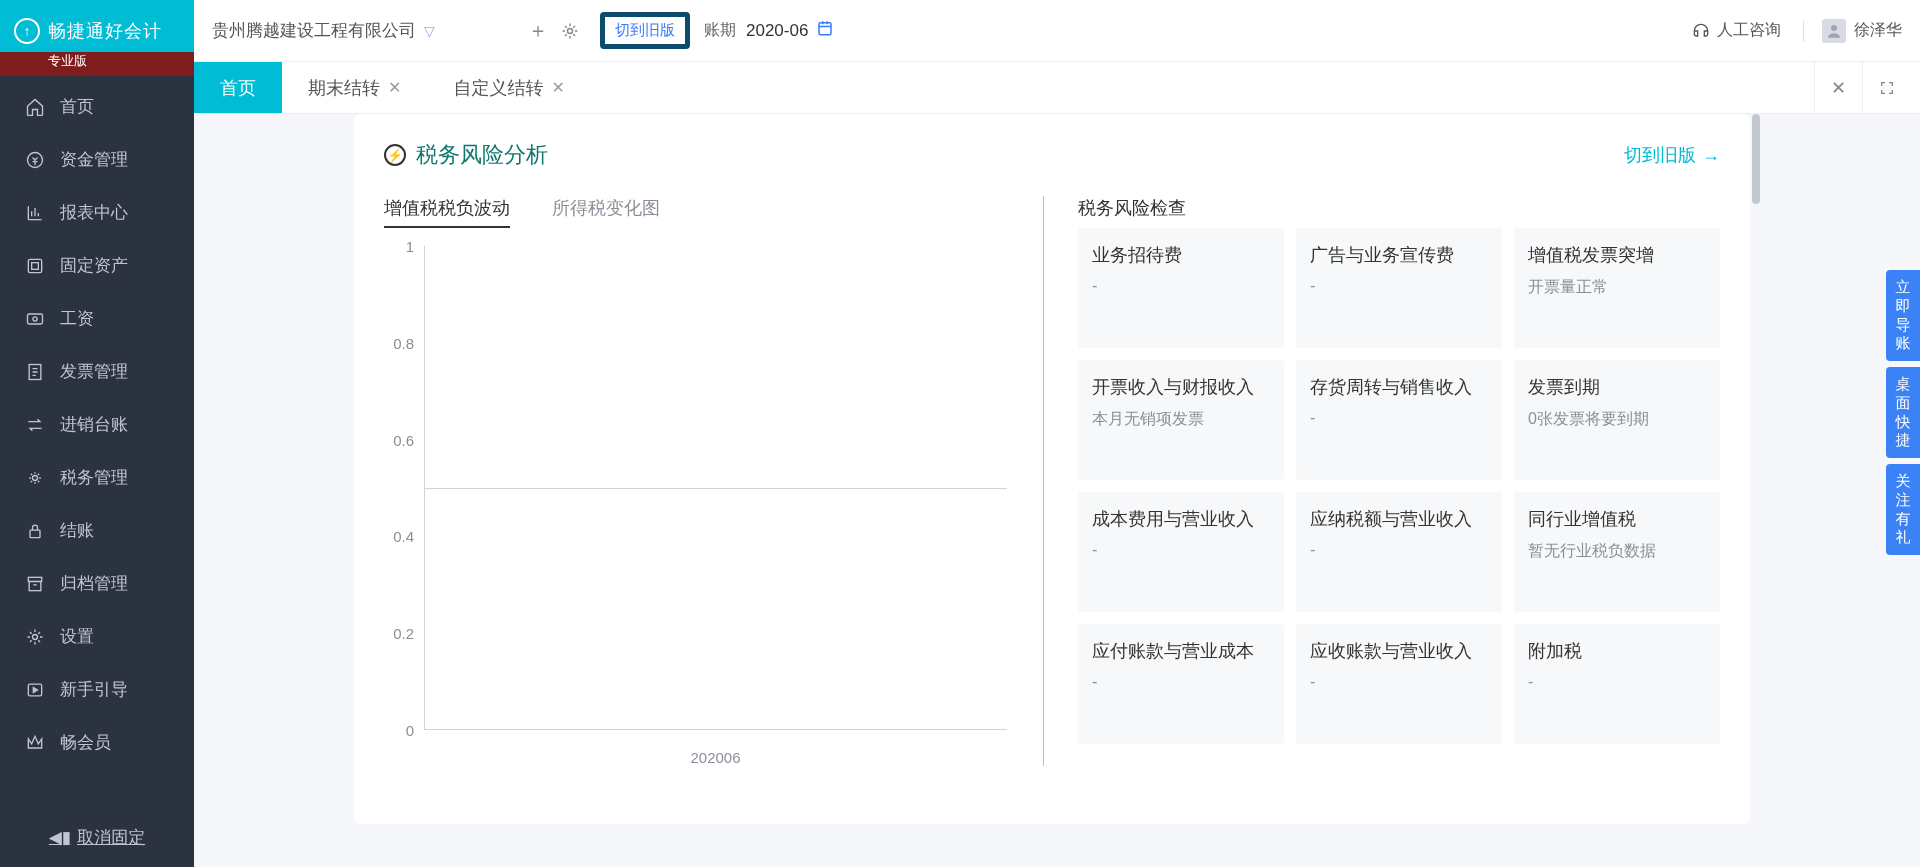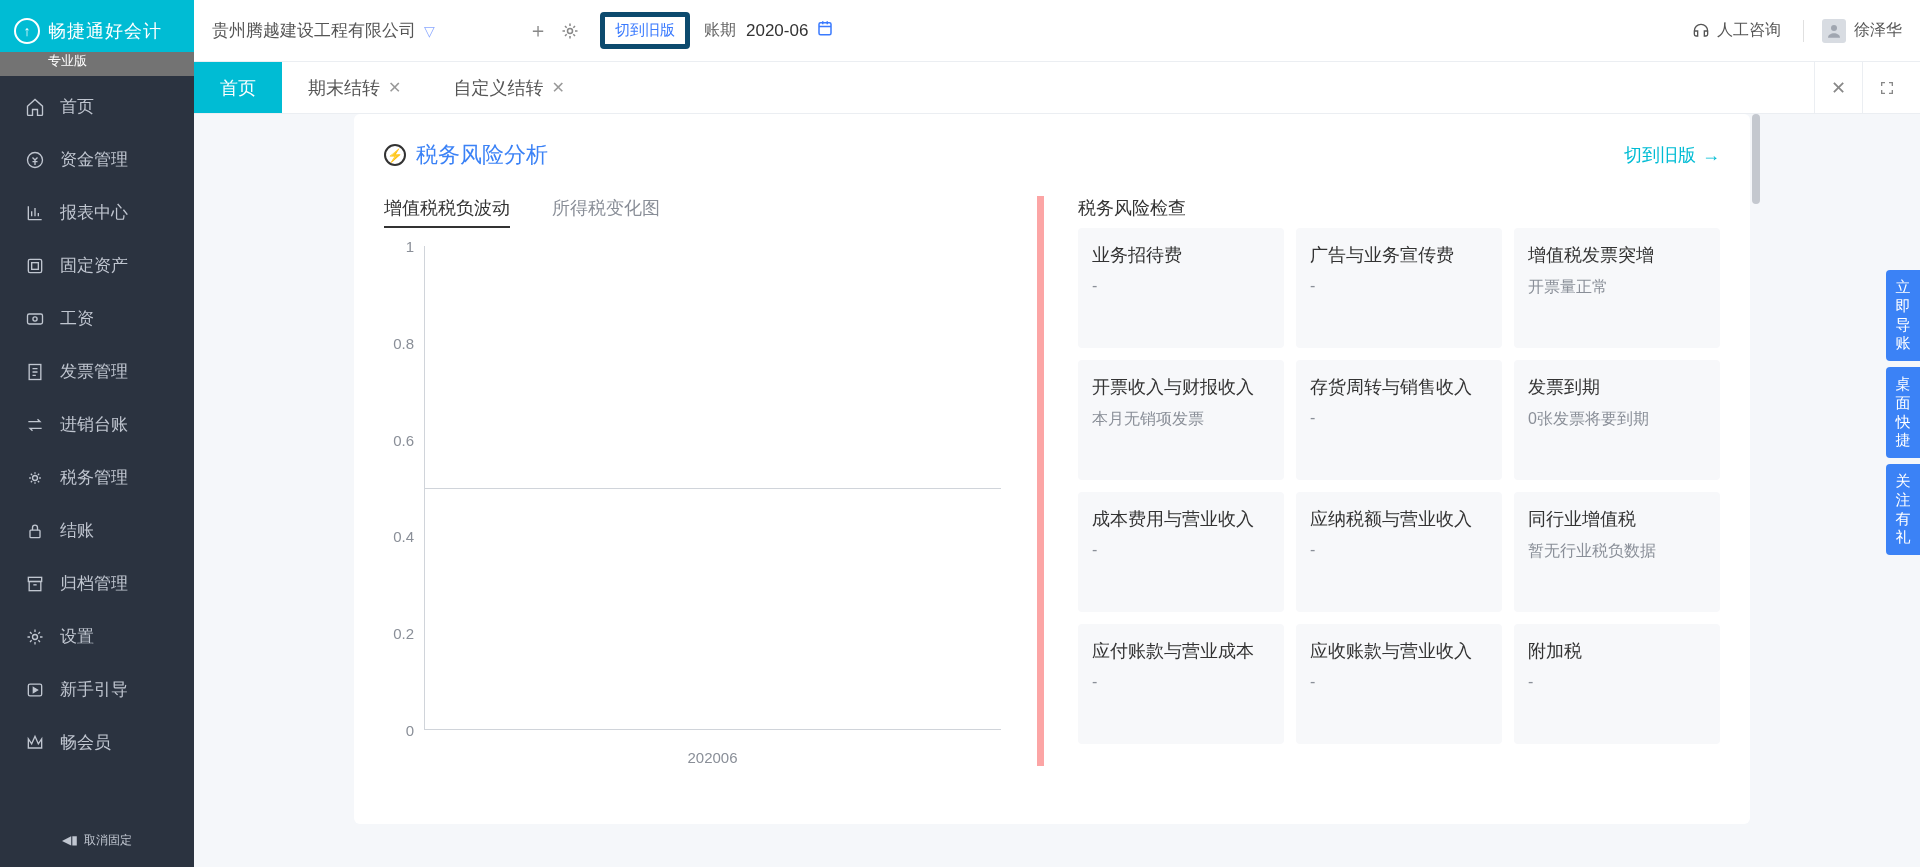--- a/index.html
+++ b/index.html
@@ -7,21 +7,21 @@
 
 
 .sidebar { width: 194px; height: 867px; background: #2b3340; color: #b8c0cc; display: flex; flex-direction: column; }
 .logo { height: 62px; background: #00bcd4; color: #fff; display: flex; align-items: center; padding: 0 14px; }
 .logo-icon { width: 26px; height: 26px; border: 2px solid #fff; border-radius: 50%; display: flex; align-items: center; justify-content: center; font-size: 14px; margin-right: 8px; font-weight: bold; }
 .logo-main { font-size: 18px; font-weight: 500; letter-spacing: 1px; }
 .menu { flex: 1; padding-top: 4px; }
 .menu-item { display: flex; align-items: center; padding: 0 24px; height: 53px; cursor: pointer; font-size: 17px; color: #c0c6d0; }
 .menu-icon { width: 22px; margin-right: 14px; display: flex; align-items: center; justify-content: center; }
 .menu-icon svg { width: 20px; height: 20px; stroke: currentColor; fill: none; stroke-width: 1.6; }
-.sidebar-footer { padding: 14px 0 18px; text-align: center; font-size: 12px; color: #c0c6d0; cursor: pointer; }
+.sidebar-footer { padding: 14px 0 18px; text-align: center; font-size: 17px; color: #c0c6d0; cursor: pointer; text-decoration: underline; }
 .sidebar-footer .pin { margin-right: 6px; }
 
 
 .main { flex: 1; display: flex; flex-direction: column; height: 867px; position: relative; }
 
 
 .topbar { height: 62px; background: #fff; border-bottom: 1px solid #ebeef2; display: flex; align-items: center; padding: 0 18px; }
 .company { display: flex; align-items: center; width: 310px; }
 .company-name { font-size: 17px; color: #555; }
 .chev { color: #8aa8ff; font-size: 14px; margin-left: 8px; }
@@ -45,28 +45,28 @@
 .tab .close { margin-left: 8px; font-size: 16px; color: #999; }
 .tabbar-right { margin-left: auto; display: flex; align-items: center; padding-right: 10px; }
 .tabbar-right .tb-ic { border-left: 1px solid #ebeef2; width: 48px; height: 52px; font-size: 18px; }
 
 
 .content-wrap { flex: 1; overflow: hidden; position: relative; }
 .scroll { position: absolute; inset: 0; padding: 0 170px 20px 160px; }
 .panel { background: #fff; border-radius: 6px; padding: 26px 30px 24px; min-height: 710px; }
 .panel-head { display: flex; align-items: center; margin-bottom: 26px; }
 .ph-ic { width: 22px; height: 22px; border: 2px solid #333; border-radius: 50%; display: flex; align-items: center; justify-content: center; margin-right: 10px; font-size: 13px; font-weight: bold; }
-.ph-title { font-size: 22px; font-weight: 500; color: #3b82f6; flex: 1; }
+.ph-title { font-size: 22px; font-weight: 500; color: #0f766e; flex: 1; }
 .ph-link { color: #00bcd4; font-size: 18px; cursor: pointer; display: flex; align-items: center; }
 .ph-link .arr { margin-left: 6px; font-size: 18px; }
 
 .panel-body { display: flex; }
 
 
-.chart-side { width: 660px; padding-right: 36px; border-right: 7px solid #fca5a5; }
+.chart-side { width: 660px; padding-right: 36px; border-right: 1px solid #fca5a5; }
 .mini-tabs { display: flex; margin-bottom: 18px; }
 .mini-tab { font-size: 18px; color: #8a8f98; margin-right: 42px; padding-bottom: 6px; cursor: pointer; }
 .mini-tab.active { color: #333; border-bottom: 2px solid #333; }
 .chart { position: relative; height: 520px; padding-left: 36px; }
 .y-axis { position: absolute; left: 0; top: 0; bottom: 36px; width: 36px; }
 .y-tick { position: absolute; right: 6px; font-size: 15px; color: #8a8f98; transform: translateY(-50%); }
 .plot { position: absolute; left: 40px; right: 0; top: 0; bottom: 36px; border-left: 1px solid #d0d4da; border-bottom: 1px solid #d0d4da; }
 .x-label { position: absolute; left: 40px; right: 0; bottom: 0; text-align: center; font-size: 15px; color: #8a8f98; }
 .line { position: absolute; left: 0; right: 0; top: 50%; height: 1px; background: #d0d4da; }
 
@@ -89,21 +89,21 @@
 </head>
 <body>
 
 <div class="sidebar">
   <div class="logo">
     <div class="logo-icon">↑</div>
     <div>
       <div class="logo-main">畅捷通好会计</div>
     </div>
   </div>
-  <div style="background:#737373;color:#fff;padding:0 14px 6px 48px;margin-top:-10px;font-size:13px;">专业版</div>
+  <div style="background:#7f1d1d;color:#fff;padding:0 14px 6px 48px;margin-top:-10px;font-size:13px;">专业版</div>
 
   <div class="menu">
     <div class="menu-item">
       <span class="menu-icon">
           <svg viewBox="0 0 24 24">
             <path d="M3 11l9-8 9 8v10a1 1 0 0 1-1 1h-5v-7h-6v7H4a1 1 0 0 1-1-1z"></path>
           </svg>
         </span>
       <span>首页</span>
     </div>

